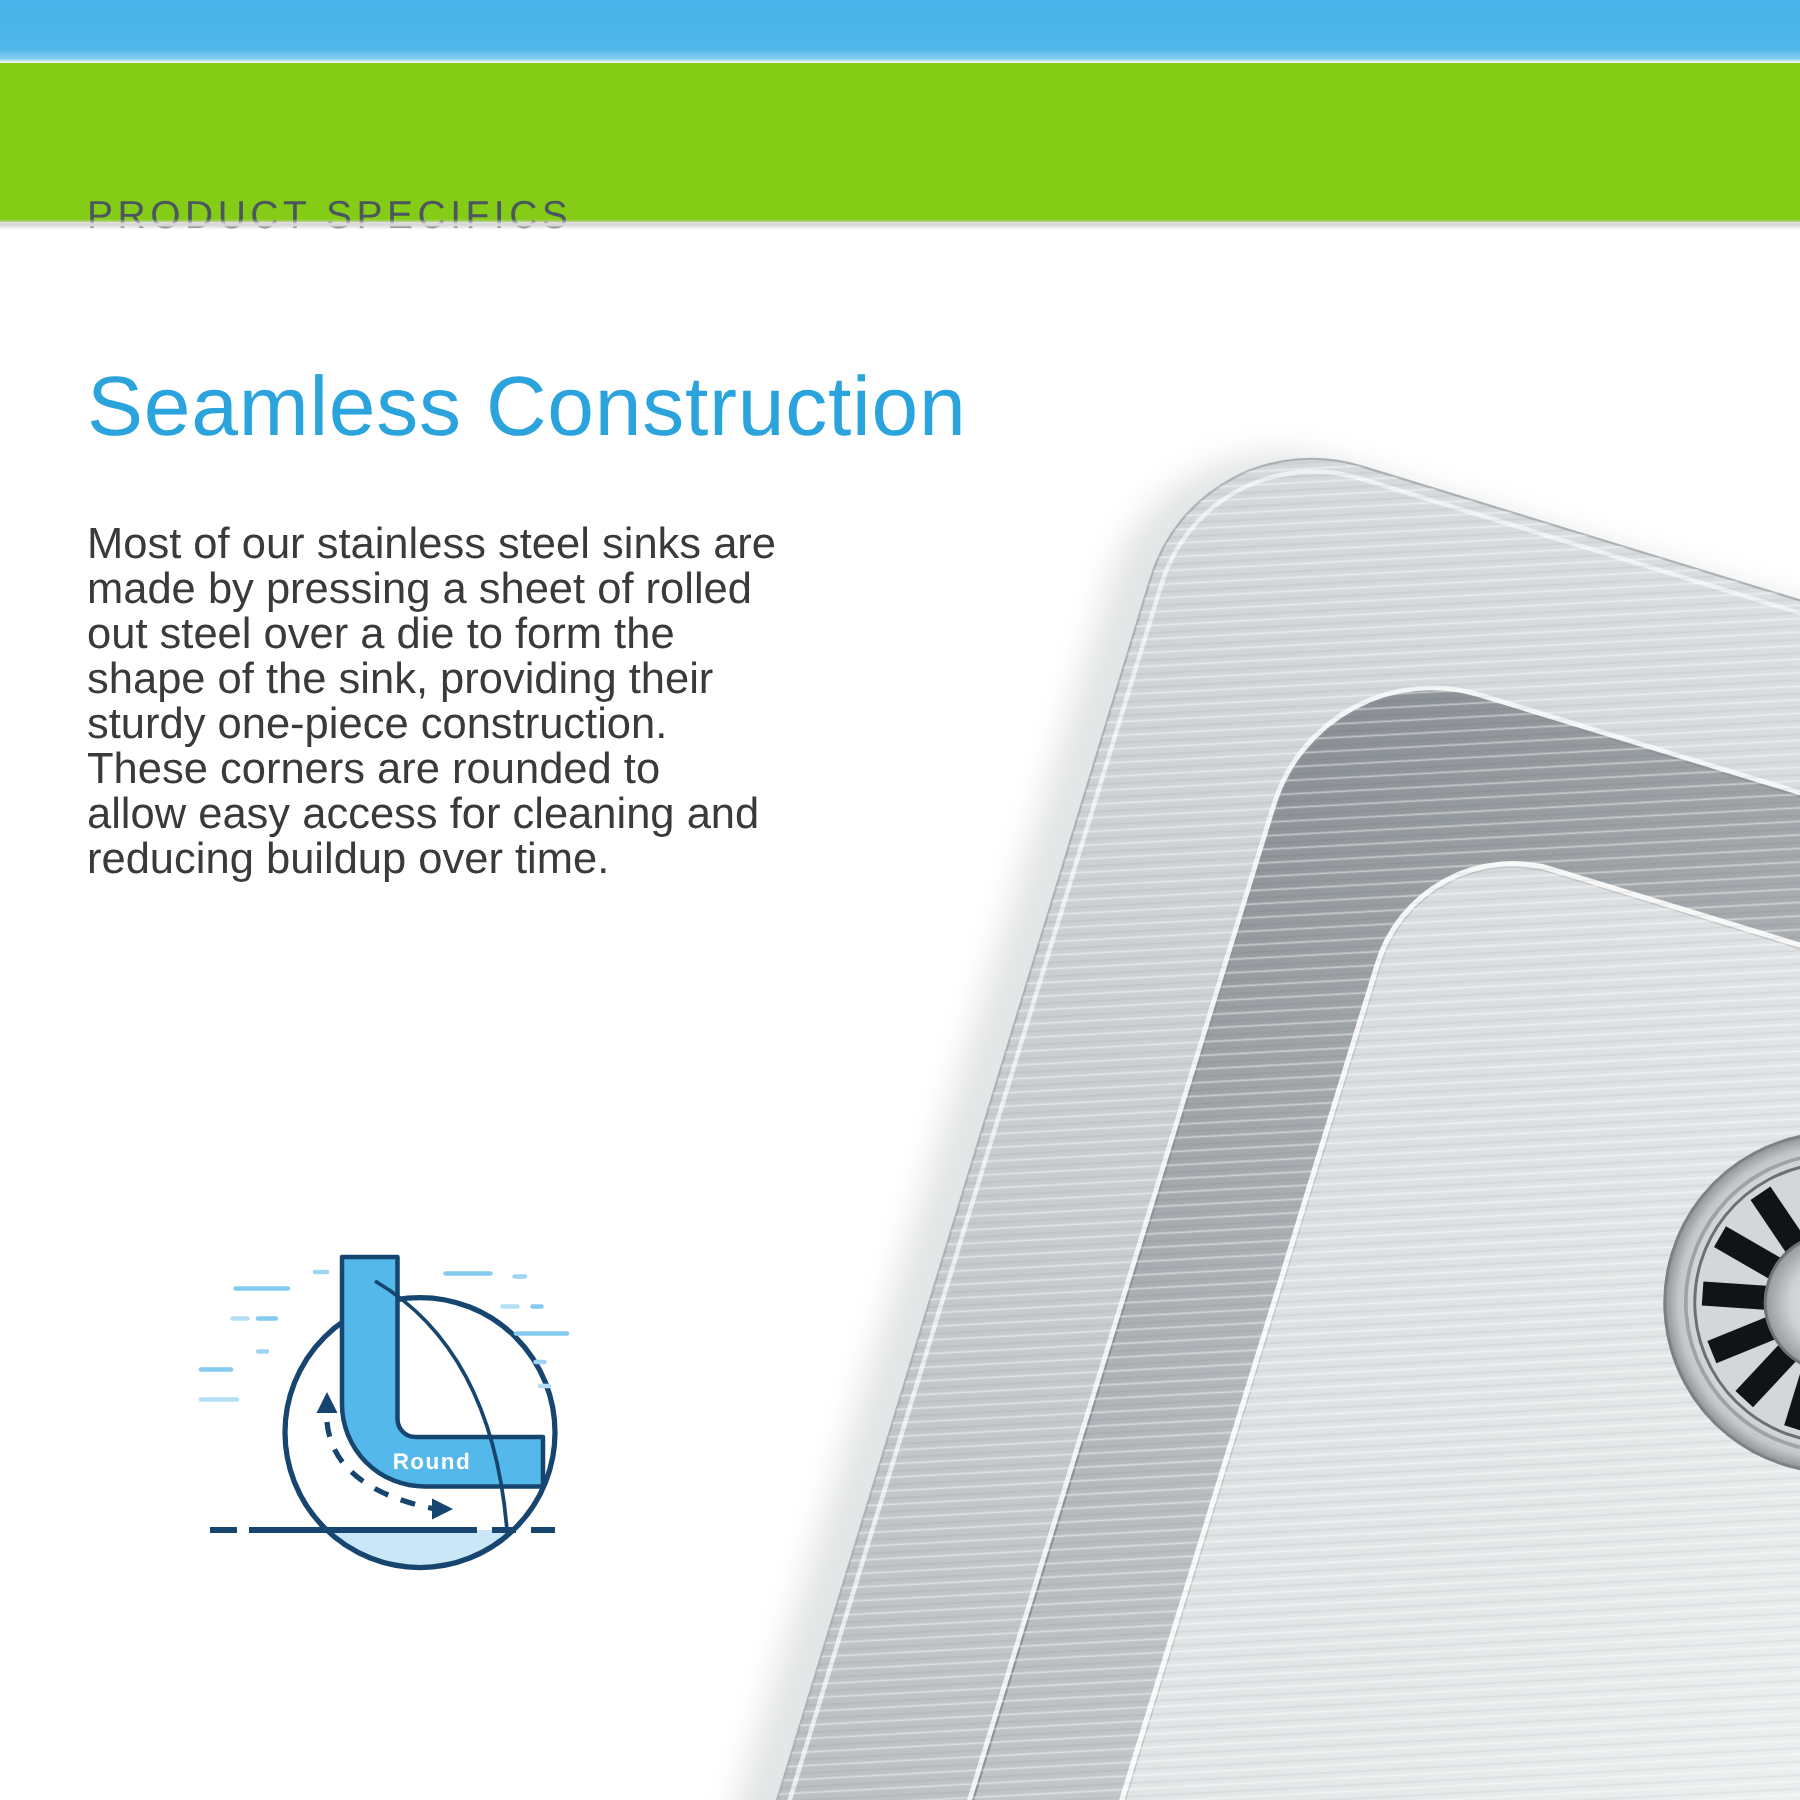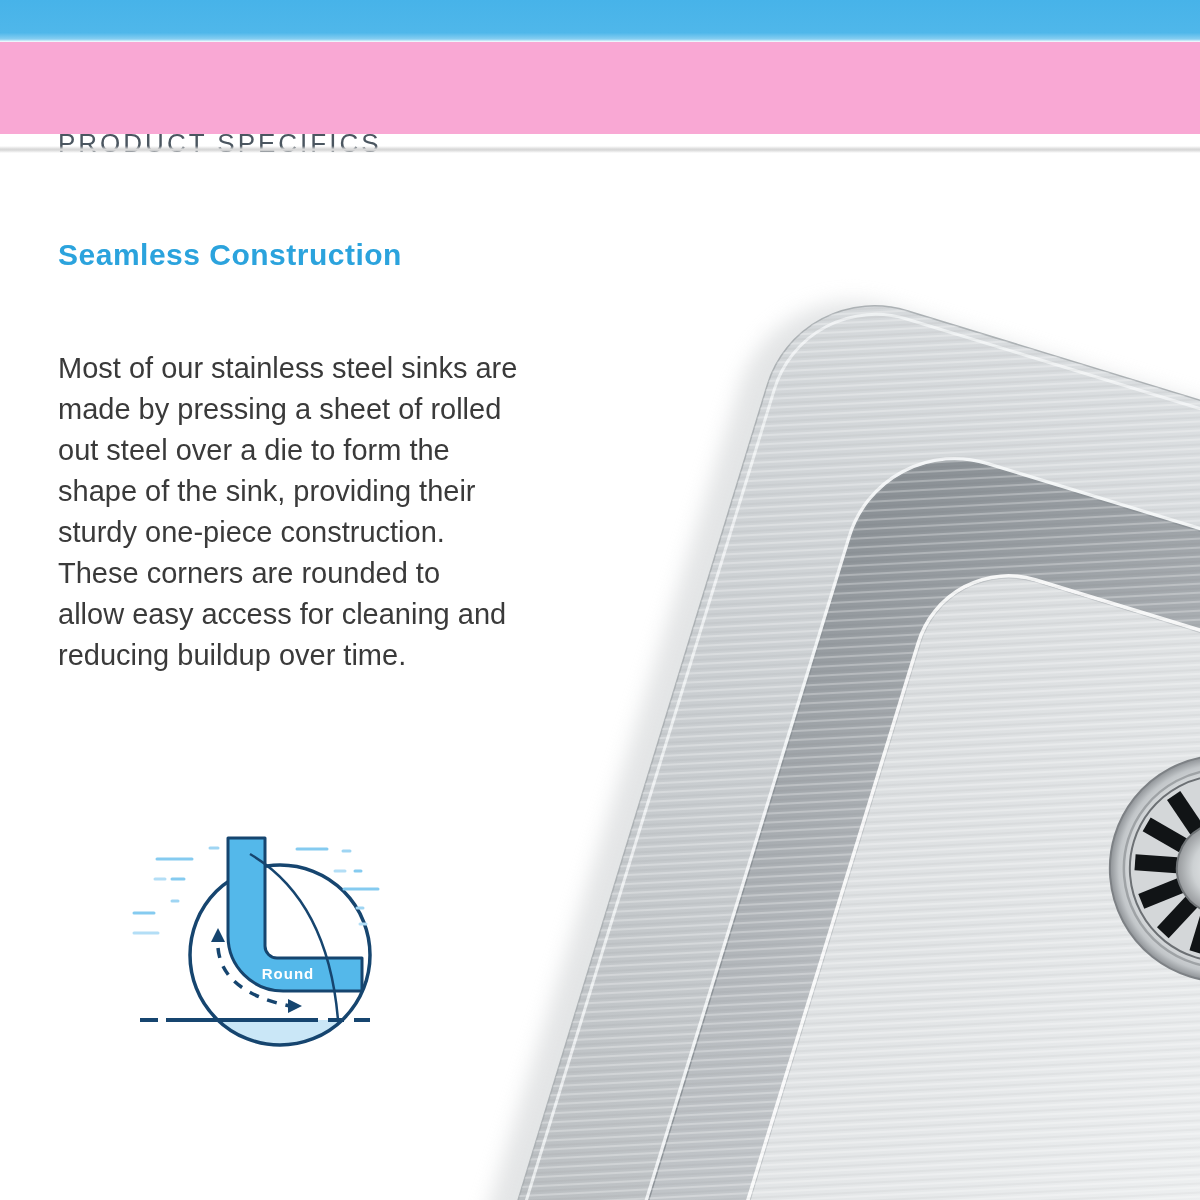--- a/index.html
+++ b/index.html
@@ -13,49 +13,49 @@
   .stage{position:absolute;inset:0;width:1200px;height:1200px;overflow:hidden;}
 
   
   .topbar{
     position:absolute;left:0;top:0;width:1200px;height:42px;
     background:linear-gradient(180deg,#47b3e9 0%,#4fb7ea 78%,#86cef1 93%,#ffffff 100%);
   }
 
   
   .header-band{
-    position:absolute;left:0;top:42px;width:1200px;height:92px;
-    background:#f9a8d4;
+    position:absolute;left:0;top:42px;width:1200px;height:106px;
+    background:#84cc16;
   }
   .section-title{
     position:absolute;left:58px;top:86px;
     font-size:26px;
     letter-spacing:3px;
     color:#4b5660;
     font-weight:normal;
   }
   .divider{
     position:absolute;left:0;top:146px;width:1200px;height:7px;
     background:linear-gradient(180deg,rgba(218,218,218,0) 0%,#d7d7d7 45%,#dadada 60%,rgba(230,230,230,0.05) 100%);
   }
 
   
   .page-heading{
     position:absolute;left:58px;top:238px;
     margin:0;
-    font-size:30px;
-    font-weight:bold;
+    font-size:56px;
+    font-weight:normal;
     color:#2ba3dd;
     letter-spacing:0.5px;
   }
   .body-copy{
     position:absolute;left:58px;width:545px;
     margin:0;
     font-size:29px;
-    line-height:41px;
+    line-height:30px;
     color:#3a3a3a;
     white-space:pre-line;
   }
   .p1{top:348px;}
   .p2{top:700px;}
 
   
   .diagram{
     position:absolute;left:132px;top:820px;width:295px;height:275px;
   }

